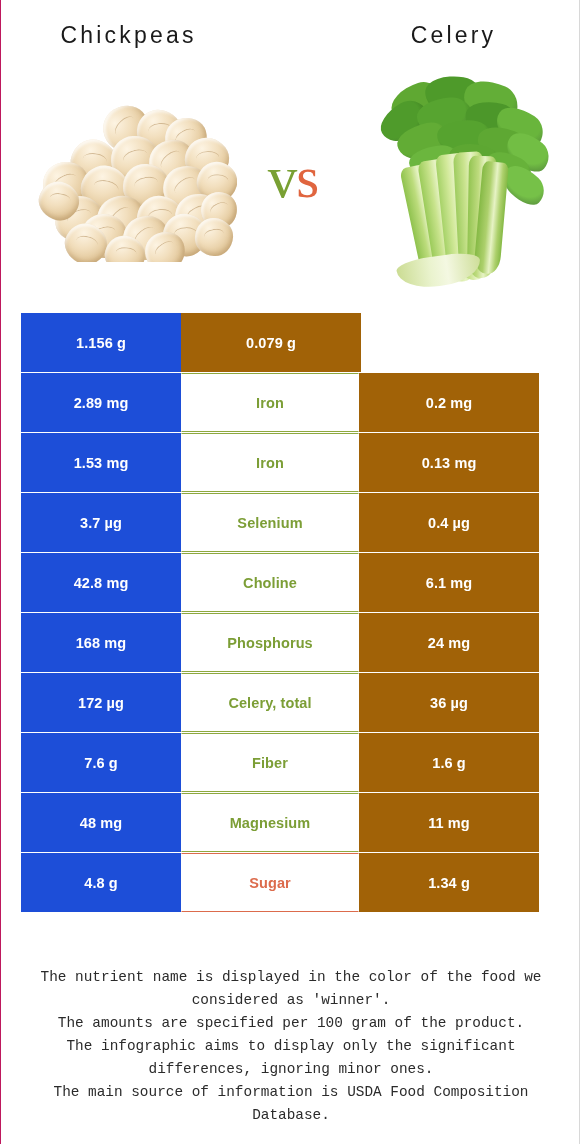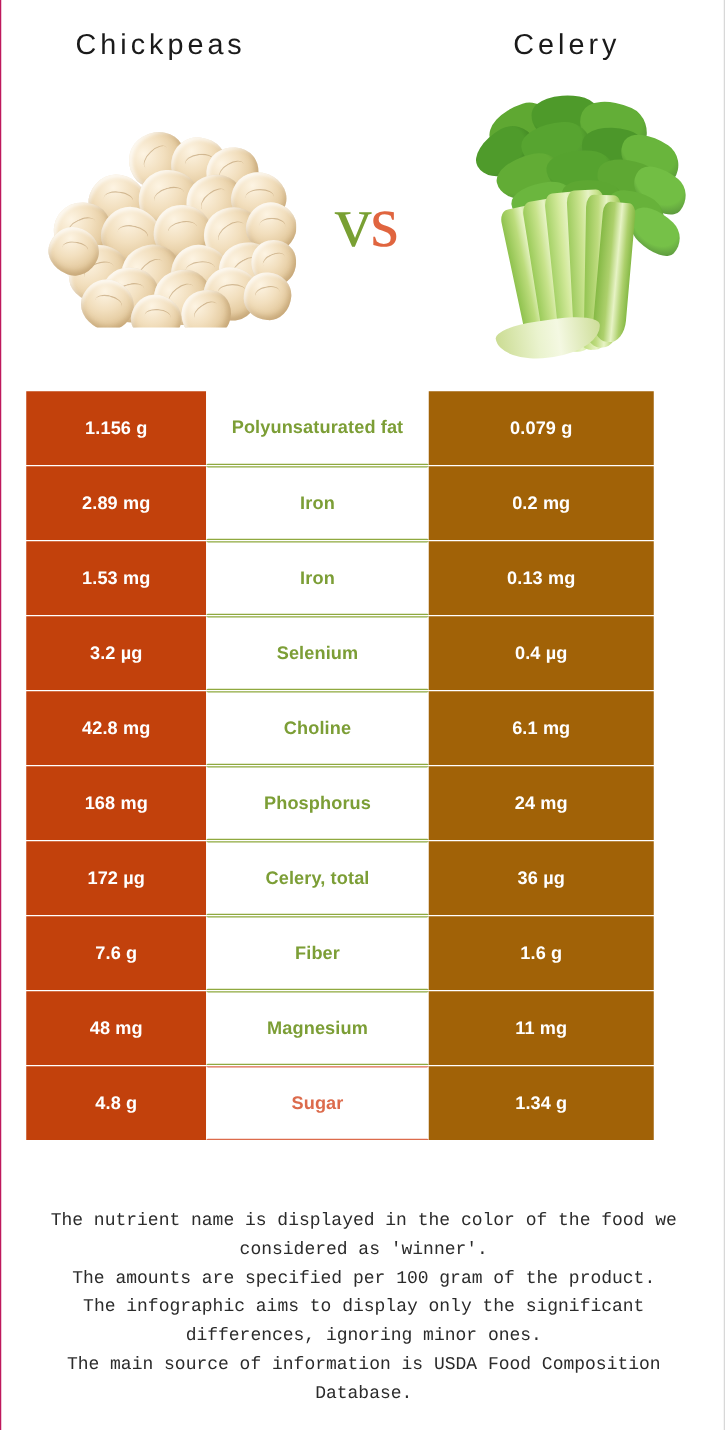--- a/index.html
+++ b/index.html
@@ -109,22 +109,22 @@
   }
   .cell {
     display: flex;
     align-items: center;
     justify-content: center;
     font-size: 14.5px;
     font-weight: 600;
     letter-spacing: .1px;
   }
   .cell-left {
-    width: 144px;
-    background: #c2410c;
+    width: 160px;
+    background: #1d4ed8;
     color: #ffffff;
   }
   .cell-mid {
     width: 178px;
     background: #ffffff;
     color: #7C9E36;
     border-top: 1px solid #8FA93F;
     border-bottom: 1px solid #8FA93F;
     border-left: 1px solid #ffffff;
     border-right: 1px solid #ffffff;
@@ -220,35 +220,34 @@
       </div>
 
     <div class="vs-mark">
       <span class="vs-v">v</span><span class="vs-s">s</span>
     </div>
   </div>
 
   <div class="table" id="tableRoot">
       <div class="row">
         <div class="cell cell-left">1.156 g</div>
-        <div class="cell cell-mid">Polyunsaturated fat</div>
         <div class="cell cell-right">0.079 g</div>
       </div>
       <div class="row">
         <div class="cell cell-left">2.89 mg</div>
         <div class="cell cell-mid">Iron</div>
         <div class="cell cell-right">0.2 mg</div>
       </div>
       <div class="row">
         <div class="cell cell-left">1.53 mg</div>
         <div class="cell cell-mid">Iron</div>
         <div class="cell cell-right">0.13 mg</div>
       </div>
       <div class="row">
-        <div class="cell cell-left">3.2 µg</div>
+        <div class="cell cell-left">3.7 µg</div>
         <div class="cell cell-mid">Selenium</div>
         <div class="cell cell-right">0.4 µg</div>
       </div>
       <div class="row">
         <div class="cell cell-left">42.8 mg</div>
         <div class="cell cell-mid">Choline</div>
         <div class="cell cell-right">6.1 mg</div>
       </div>
       <div class="row">
         <div class="cell cell-left">168 mg</div>

